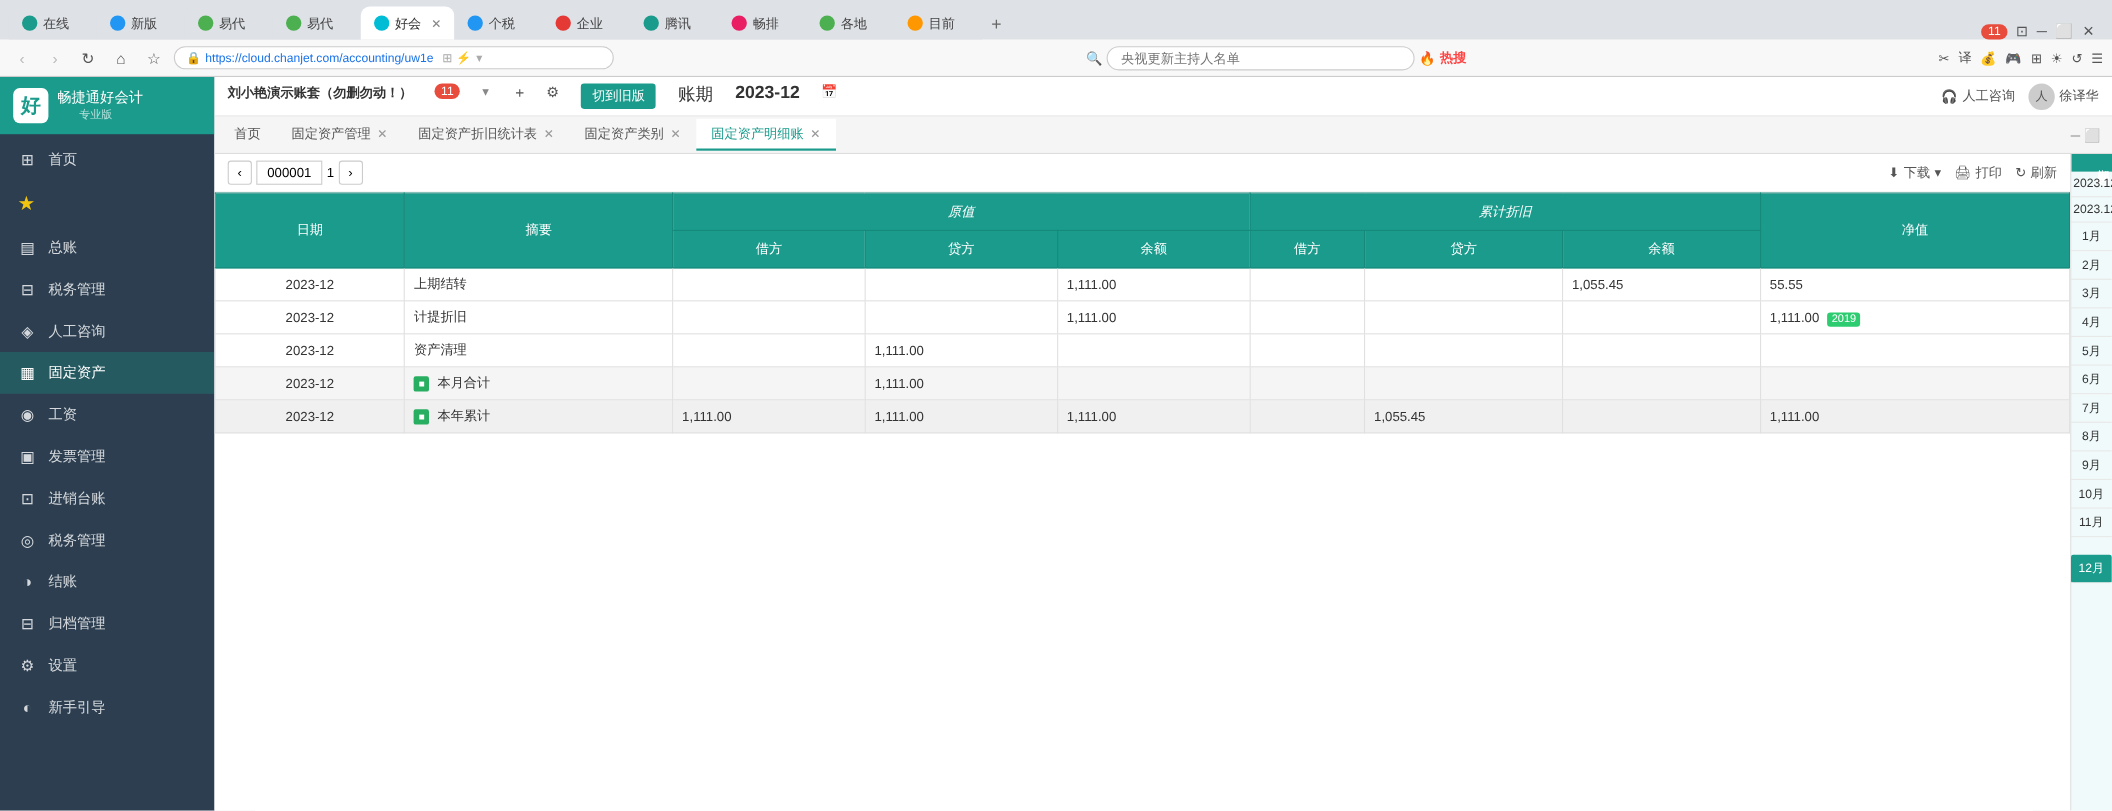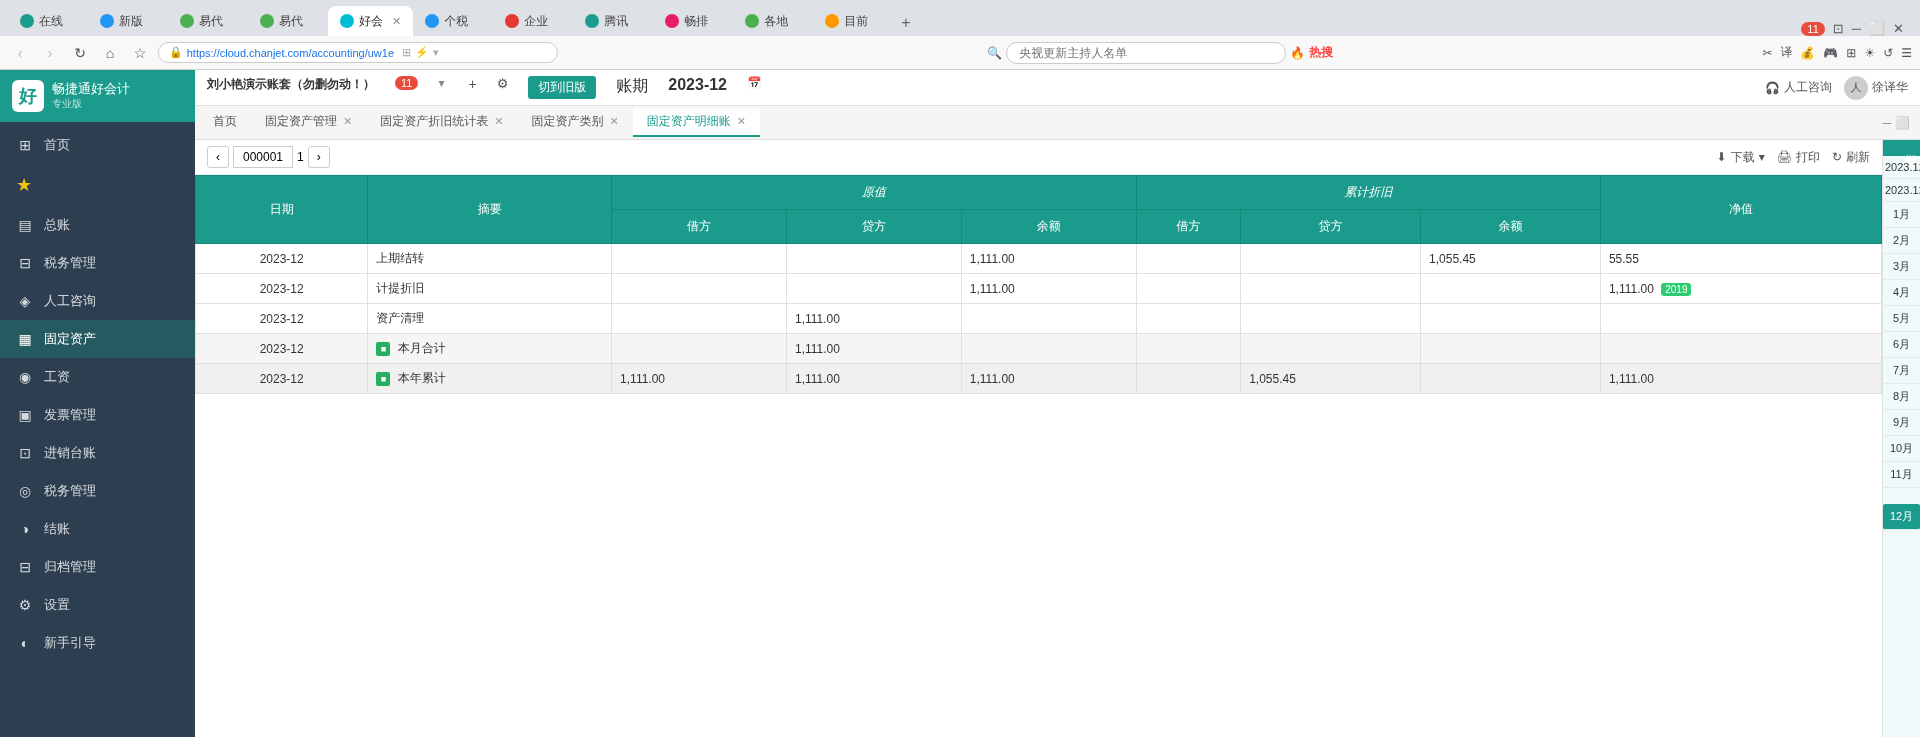--- a/index.html
+++ b/index.html
@@ -21,21 +21,21 @@
 
     
     .app-container { display: flex; height: calc(737px - 70px); background: #f5f5f5; }
 
     
     .sidebar { width: 195px; background: #2c3e50; color: #fff; display: flex; flex-direction: column; flex-shrink: 0; }
     .sidebar-header { background: #1a9b8c; padding: 10px 12px; display: flex; align-items: center; gap: 8px; }
     .sidebar-logo { width: 32px; height: 32px; background: #fff; border-radius: 6px; display: flex; align-items: center; justify-content: center; }
     .sidebar-logo-inner { font-size: 18px; color: #1a9b8c; font-weight: bold; }
     .sidebar-title { font-size: 13px; font-weight: normal; color: #fff; line-height: 1.3; }
-    .sidebar-subtitle { font-size: 10px; color: rgba(255,255,255,0.7); }
+    .sidebar-subtitle { font-size: 10px; color: rgba(255,255,255,0.7); margin-left: 20px; }
     .sidebar-nav { flex: 1; overflow-y: auto; padding: 4px 0; }
     .sidebar-item { display: flex; align-items: center; padding: 10px 16px; cursor: pointer; color: rgba(255,255,255,0.8); gap: 10px; font-size: 13px; transition: background 0.2s; }
     .sidebar-item.active { background: rgba(26,155,140,0.3); color: #fff; }
     .sidebar-item-icon { width: 18px; height: 18px; display: flex; align-items: center; justify-content: center; font-size: 14px; flex-shrink: 0; }
     .sidebar-extra { display: flex; align-items: center; padding: 10px 16px; gap: 6px; cursor: pointer; }
     .sidebar-star { color: #f1c40f; font-size: 18px; }
 
     
     .main-content { flex: 1; display: flex; flex-direction: column; overflow: hidden; background: #fff; }
 

